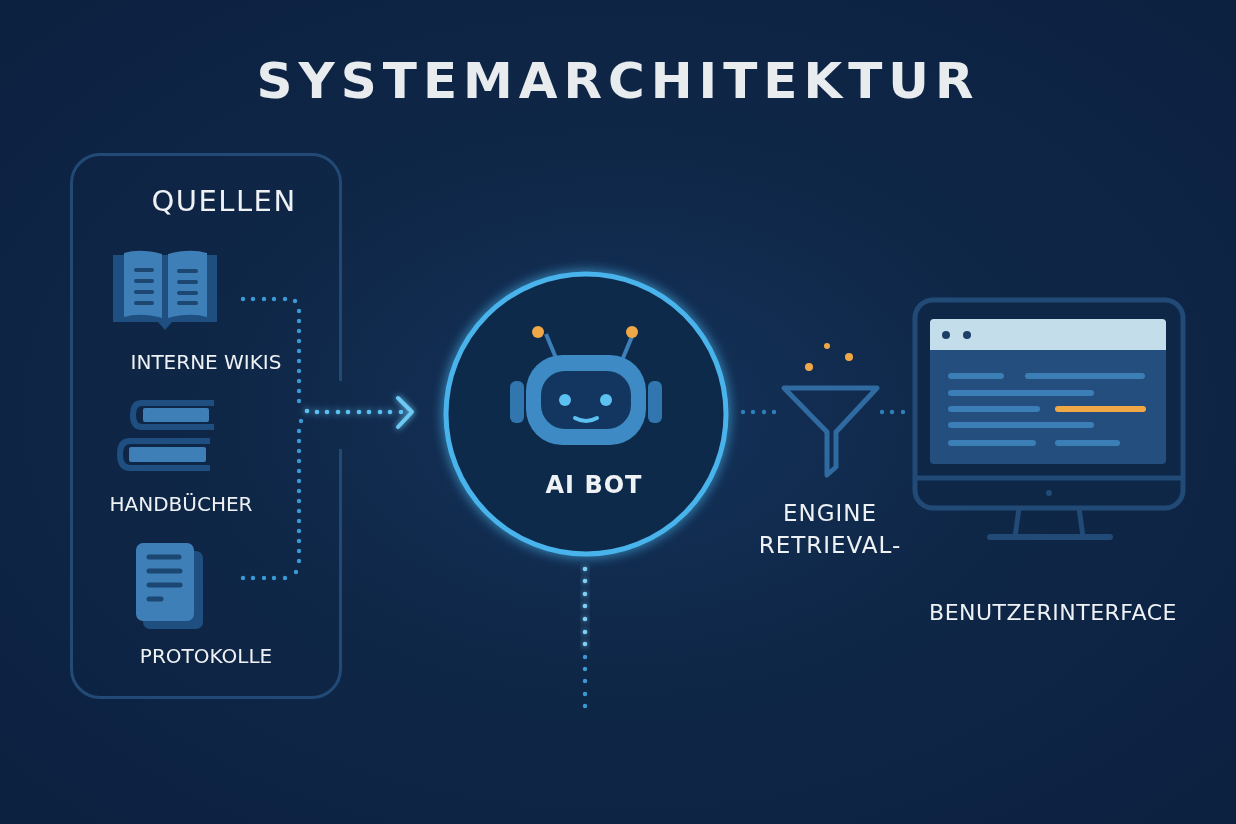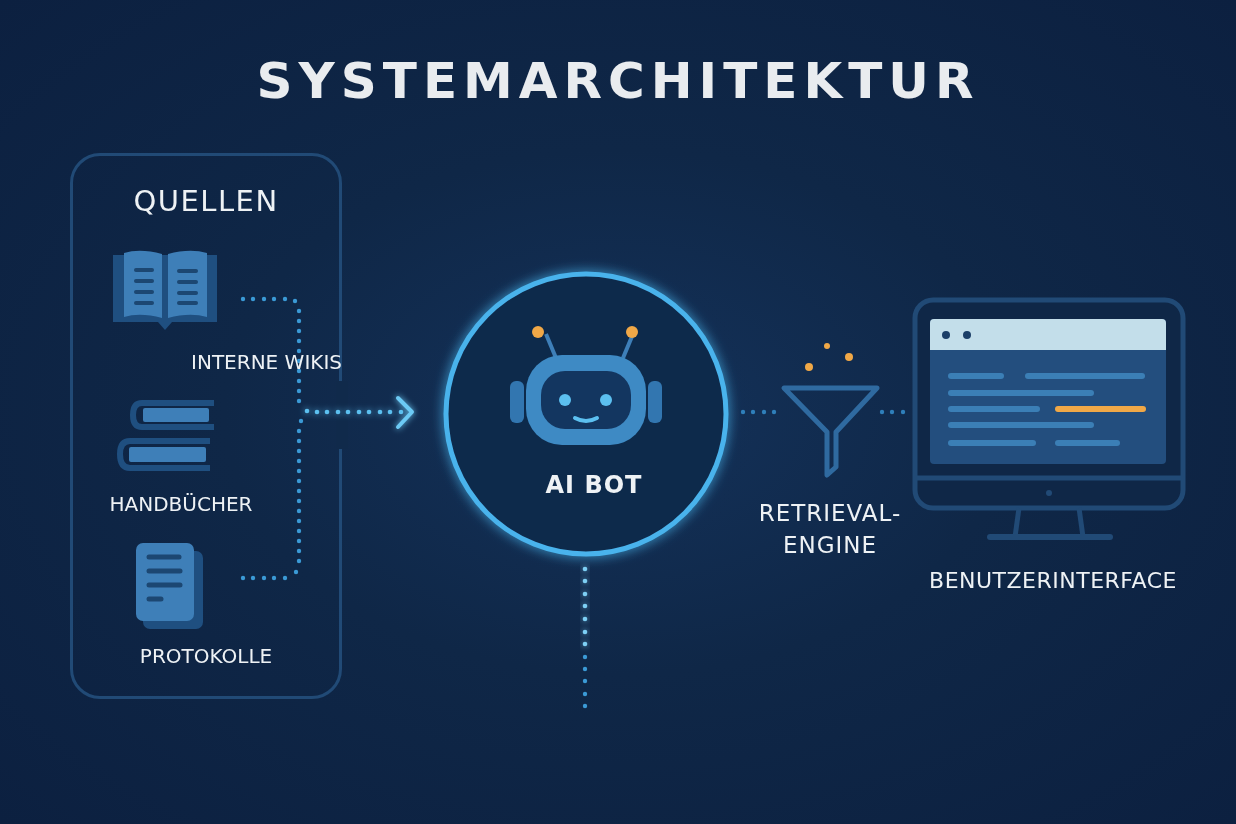--- a/index.html
+++ b/index.html
@@ -19,28 +19,28 @@
     border:3px solid #214a76; border-radius:30px; box-sizing:border-box;
     background:transparent;
   }
   .panel-gap {
     left:336px; top:381px; width:12px; height:68px; background:#102a4b;
   }
   .label {
     color:#eef2f5; text-align:center; font-family:"DejaVu Sans", sans-serif;
     white-space:nowrap;
   }
-  .quellen { left:70px; width:272px; top:184px; font-size:29px; letter-spacing:1.5px; }
+  .quellen { left:88px; width:272px; top:184px; font-size:29px; letter-spacing:1.5px; }
   .src-label { font-size:20px; }
   .svgfull { left:0; top:0; }
   .bot-label {
     left:464px; width:260px; top:471px; font-size:24px; font-weight:bold; letter-spacing:1px;
   }
   .ret-label { left:730px; width:200px; top:497px; font-size:23px; line-height:32px; letter-spacing:1px; }
-  .ui-label { left:900px; width:306px; top:568px; font-size:22px; letter-spacing:0.5px; }
+  .ui-label { left:900px; width:306px; top:600px; font-size:22px; letter-spacing:0.5px; }
 </style>
 </head>
 <body>
 
 <div class="abs title">SYSTEMARCHITEKTUR</div>
 
 <div class="abs src-panel"></div>
 <div class="abs panel-gap"></div>
 <div class="abs label quellen">QUELLEN</div>
 
@@ -233,24 +233,24 @@
       <line x1="951" y1="393" x2="1091" y2="393" stroke="#3b7fb6"></line>
       <line x1="951" y1="409" x2="1037" y2="409" stroke="#3b7fb6"></line>
       <line x1="1058" y1="409" x2="1143" y2="409" stroke="#f0a847"></line>
       <line x1="951" y1="425" x2="1091" y2="425" stroke="#3b7fb6"></line>
       <line x1="951" y1="443" x2="1033" y2="443" stroke="#3b7fb6"></line>
       <line x1="1058" y1="443" x2="1117" y2="443" stroke="#3b7fb6"></line>
     </g>
   </g>
 </svg>
 
-<div class="abs label src-label" style="left:70px;width:272px;top:350px;text-align:right;">INTERNE WIKIS</div>
+<div class="abs label src-label" style="left:70px;width:272px;top:350px;">INTERNE WIKIS</div>
 <div class="abs label src-label" style="left:55px;width:252px;top:492px;">HANDBÜCHER</div>
 <div class="abs label src-label" style="left:70px;width:232px;top:644px;margin-left:20px;">PROTOKOLLE</div>
 
 <div class="abs label bot-label">AI BOT</div>
 
 <div class="abs label ret-label">
+  <div>ENGINE</div>
   <div>RETRIEVAL-</div>
-  <div>ENGINE</div>
 </div>
 
 <div class="abs label ui-label">BENUTZERINTERFACE</div>
 
 </body></html>

